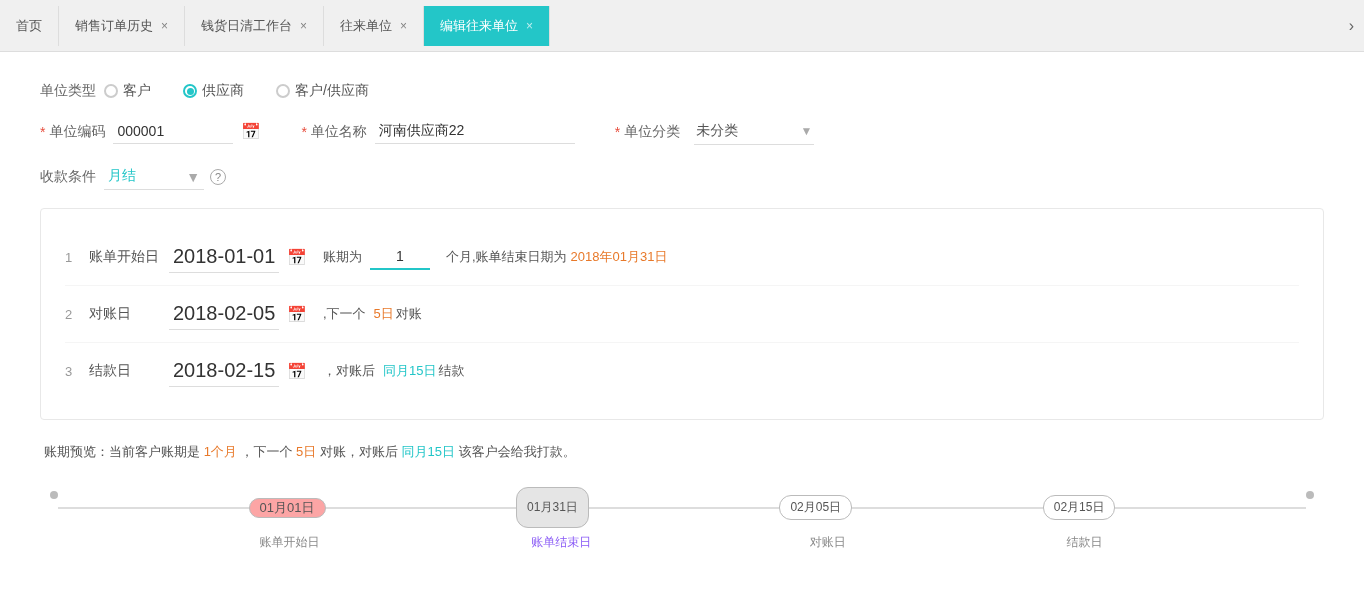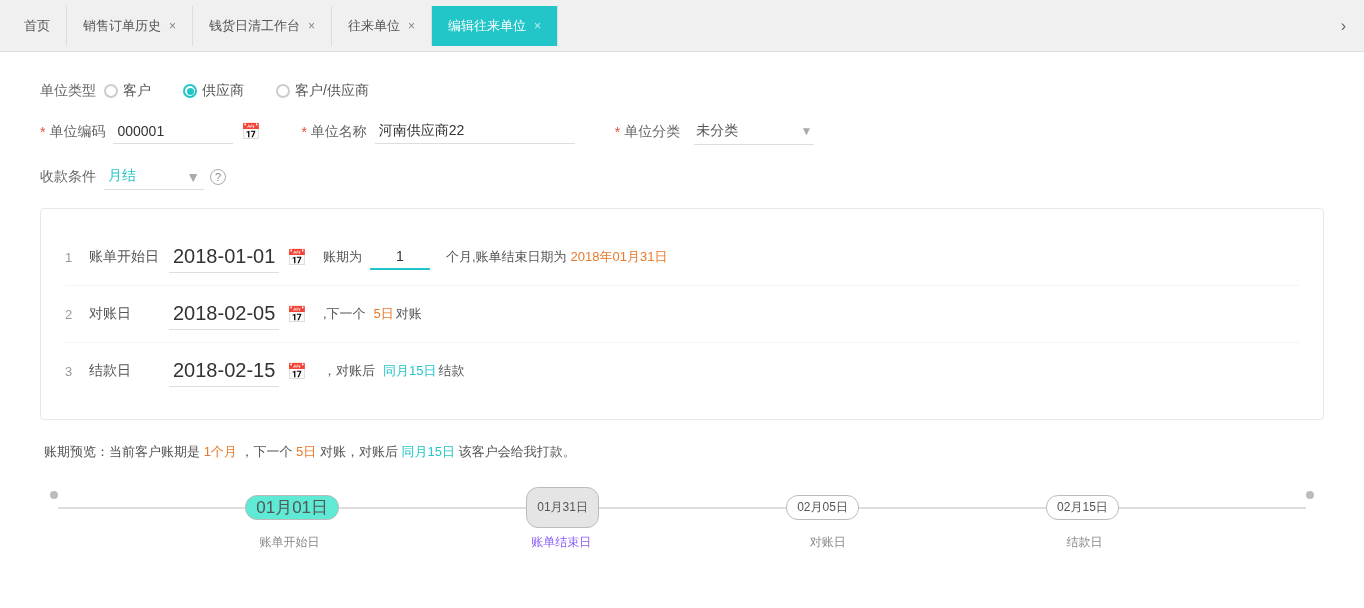--- a/index.html
+++ b/index.html
@@ -1,21 +1,21 @@
 <!DOCTYPE html>
 <html><head>
   <meta charset="utf-8">
   <style>
     * { box-sizing: border-box; margin: 0; padding: 0; }
     body { font-family: 'Microsoft YaHei', 'PingFang SC', sans-serif; font-size: 14px; background: #f5f5f5; color: #333; }
 
     
     .tab-bar {
       display: flex; align-items: center; background: #f0f0f0; border-bottom: 1px solid #ddd;
-      height: 52px; padding: 0 8px;
+      height: 52px; padding: 0 0;
     }
     .tab-item {
       display: flex; align-items: center; padding: 0 16px; height: 40px; cursor: pointer;
       font-size: 13px; color: #555; border-right: 1px solid #ddd; background: #f0f0f0;
       white-space: nowrap;
     }
     .tab-item.active { background: #23c6c8; color: #fff; }
     .tab-item .tab-close {
       margin-left: 8px; font-size: 12px; opacity: 0.7; cursor: pointer;
     }
@@ -221,21 +221,21 @@
   <div style="display:flex; align-items: flex-start; padding: 0 10px;">
 
     <div style="display:flex; flex-direction:column; align-items:center; margin-top:4px;">
       <div style="width:8px;height:8px;border-radius:50%;background:#bbb;"></div>
     </div>
 
     <div style="flex:1;display:flex;flex-direction:column;align-items:center;">
       <div style="display:flex; align-items:center; width:100%;">
         <div style="flex:1;height:2px;background:#ddd;"></div>
         <div style="display:flex;flex-direction:column;align-items:center;">
-          <div style="background:#5eead4;border:1px solid #bbb;border-radius:12px;padding:0 10px;font-size:17px;color:#555;white-space:nowrap;">01月01日</div>
+          <div style="background:#fca5a5;border:1px solid #bbb;border-radius:12px;padding:0 10px;font-size:13px;color:#555;white-space:nowrap;">01月01日</div>
         </div>
         <div style="flex:1;height:2px;background:#ddd;"></div>
         <div style="display:flex;flex-direction:column;align-items:center;">
           <div style="background:#e5e5e5;border:1px solid #bbb;border-radius:12px;padding:11px 10px;font-size:12px;color:#555;white-space:nowrap;">01月31日</div>
         </div>
         <div style="flex:1;height:2px;background:#ddd;"></div>
         <div style="display:flex;flex-direction:column;align-items:center;">
           <div style="background:#fff;border:1px solid #bbb;border-radius:12px;padding:3px 10px;font-size:12px;color:#555;white-space:nowrap;">02月05日</div>
         </div>
         <div style="flex:1;height:2px;background:#ddd;"></div>

